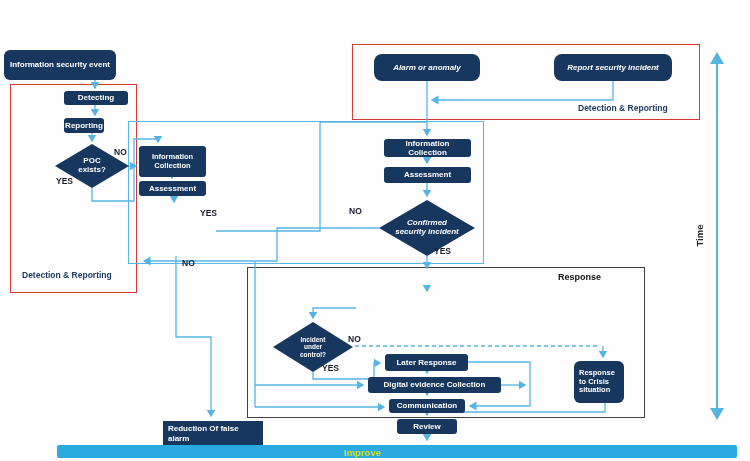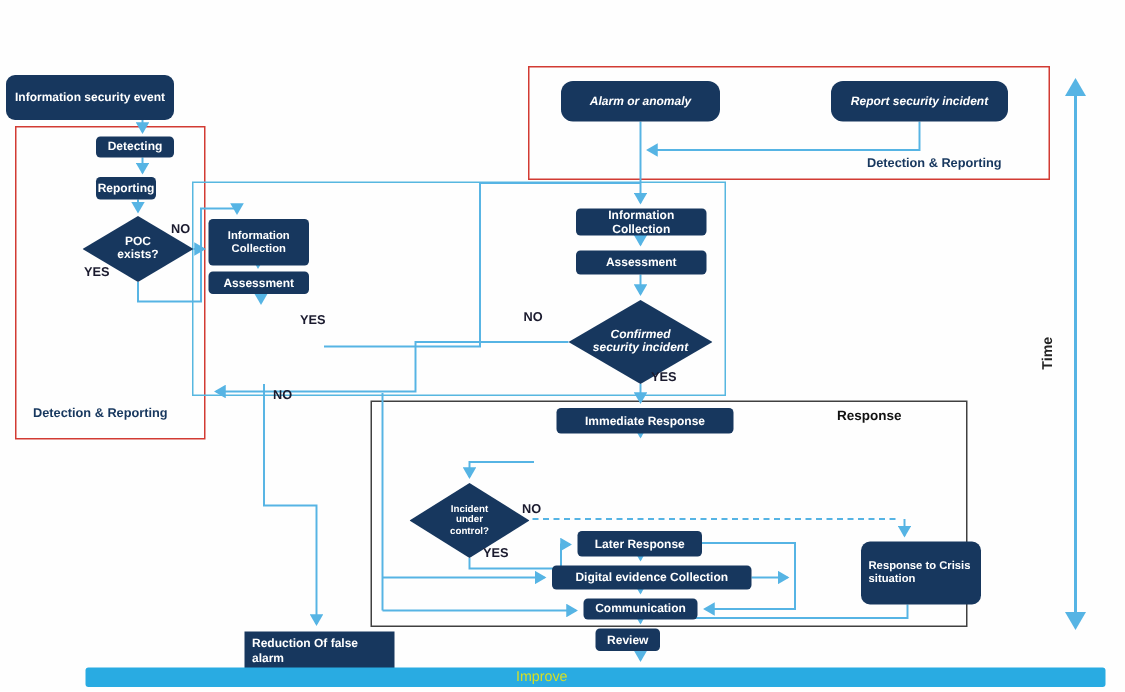--- a/index.html
+++ b/index.html
@@ -31,22 +31,22 @@
   }
   .decision-label{
     color:#1a1a2e;font-size:8.5px;font-weight:700;z-index:4;white-space:nowrap;
   }
   .ad-label-box{
     background:#fff;border:1.2px solid #31859C;z-index:4;
     display:flex;align-items:center;justify-content:center;
     color:#17375E;font-size:8px;font-weight:700;white-space:nowrap;
   }
   #improve-bar{
-    background:#29ABE2;z-index:3;color:#D7DF23;font-size:9.5px;font-weight:400;
-    display:flex;align-items:center;border-radius:2px;
+    background:#29ABE2;z-index:3;color:#D7DF23;font-size:9.5px;font-weight:700;
+    display:flex;align-items:flex-end;border-radius:2px;
   }
   #improve-bar span{margin-left:287px;}
   #time-label{
     color:#222;font-size:9.5px;font-weight:600;z-index:2;
     transform:rotate(-90deg);transform-origin:center;white-space:nowrap;
   }
   svg.flow{position:absolute;left:0;top:0;z-index:2;}
   .left-align{justify-content:flex-start;text-align:left;padding-left:5px;}
 </style>
 </head>
@@ -103,41 +103,40 @@
       <path d="M427,434 V440" marker-end="url(#ah)"></path>
       <path d="M468,362 H530 V406 H470" marker-end="url(#ah)"></path>
       <path d="M501,385 H525" marker-end="url(#ah)"></path>
       <path d="M605,403 V412 H429"></path>
       <path d="M176,256 V337 H211 V416" marker-end="url(#ah)"></path>
       <path d="M717,54 V418" stroke-width="2" marker-start="url(#ahs)" marker-end="url(#ah)"></path>
     </g>
   </svg>
 
   <div class="abs node" style="left:4px;top:50px;width:112px;height:30px;border-radius:6px;">Information security event</div>
-  <div class="abs node" style="left:64px;top:91px;width:52px;height:14px;">Detecting</div>
+  <div class="abs node" style="left:64px;top:91px;width:64px;height:14px;">Detecting</div>
   <div class="abs node" style="left:64px;top:118px;width:40px;height:15px;">Reporting</div>
   <div class="abs diamond" style="left:55px;top:144px;width:74px;height:44px;font-size:8px;">POC exists?</div>
 
   <div class="abs node" style="left:139px;top:146px;width:67px;height:31px;font-size:7.5px;">Information Collection</div>
   <div class="abs node" style="left:139px;top:181px;width:67px;height:15px;">Assessment</div>
 
   <div class="abs node round italic" style="left:374px;top:54px;width:106px;height:27px;font-style:italic;">Alarm or anomaly</div>
   <div class="abs node round italic" style="left:554px;top:54px;width:118px;height:27px;font-style:italic;">Report security incident</div>
 
   <div class="abs node" style="left:384px;top:139px;width:87px;height:18px;">Information Collection</div>
   <div class="abs node" style="left:384px;top:167px;width:87px;height:16px;">Assessment</div>
   <div class="abs diamond" style="left:379px;top:200px;width:96px;height:56px;font-style:italic;font-size:8px;">Confirmed security incident</div>
 
-  <div class="abs node" style="left:371px;top:272px;width:118px;height:17px;">Immediate Response</div>
   <div class="abs diamond" style="left:273px;top:322px;width:80px;height:50px;font-size:6.5px;padding:0 18px;">Incident under control?</div>
   <div class="abs node" style="left:385px;top:354px;width:83px;height:17px;">Later Response</div>
   <div class="abs node" style="left:368px;top:377px;width:133px;height:16px;">Digital evidence Collection</div>
   <div class="abs node" style="left:389px;top:399px;width:76px;height:14px;">Communication</div>
-  <div class="abs node round left-align" style="left:574px;top:361px;width:80px;height:42px;font-size:7.5px;border-radius:6px;">Response to Crisis situation</div>
-  <div class="abs node" style="left:397px;top:419px;width:43px;height:15px;">Review</div>
+  <div class="abs node round left-align" style="left:574px;top:361px;width:50px;height:42px;font-size:7.5px;border-radius:6px;">Response to Crisis situation</div>
+  <div class="abs node" style="left:397px;top:419px;width:60px;height:15px;">Review</div>
   <div class="abs node left-align" style="left:163px;top:421px;width:100px;height:25px;border-radius:0;">Reduction Of false alarm</div>
 
   <div class="abs decision-label" style="left:114px;top:147px;">NO</div>
   <div class="abs decision-label" style="left:56px;top:176px;">YES</div>
   <div class="abs decision-label" style="left:200px;top:208px;">YES</div>
   <div class="abs decision-label" style="left:182px;top:258px;">NO</div>
   <div class="abs decision-label" style="left:349px;top:206px;">NO</div>
   <div class="abs decision-label" style="left:434px;top:246px;">YES</div>
   <div class="abs decision-label" style="left:348px;top:334px;">NO</div>
   <div class="abs decision-label" style="left:322px;top:363px;">YES</div>

